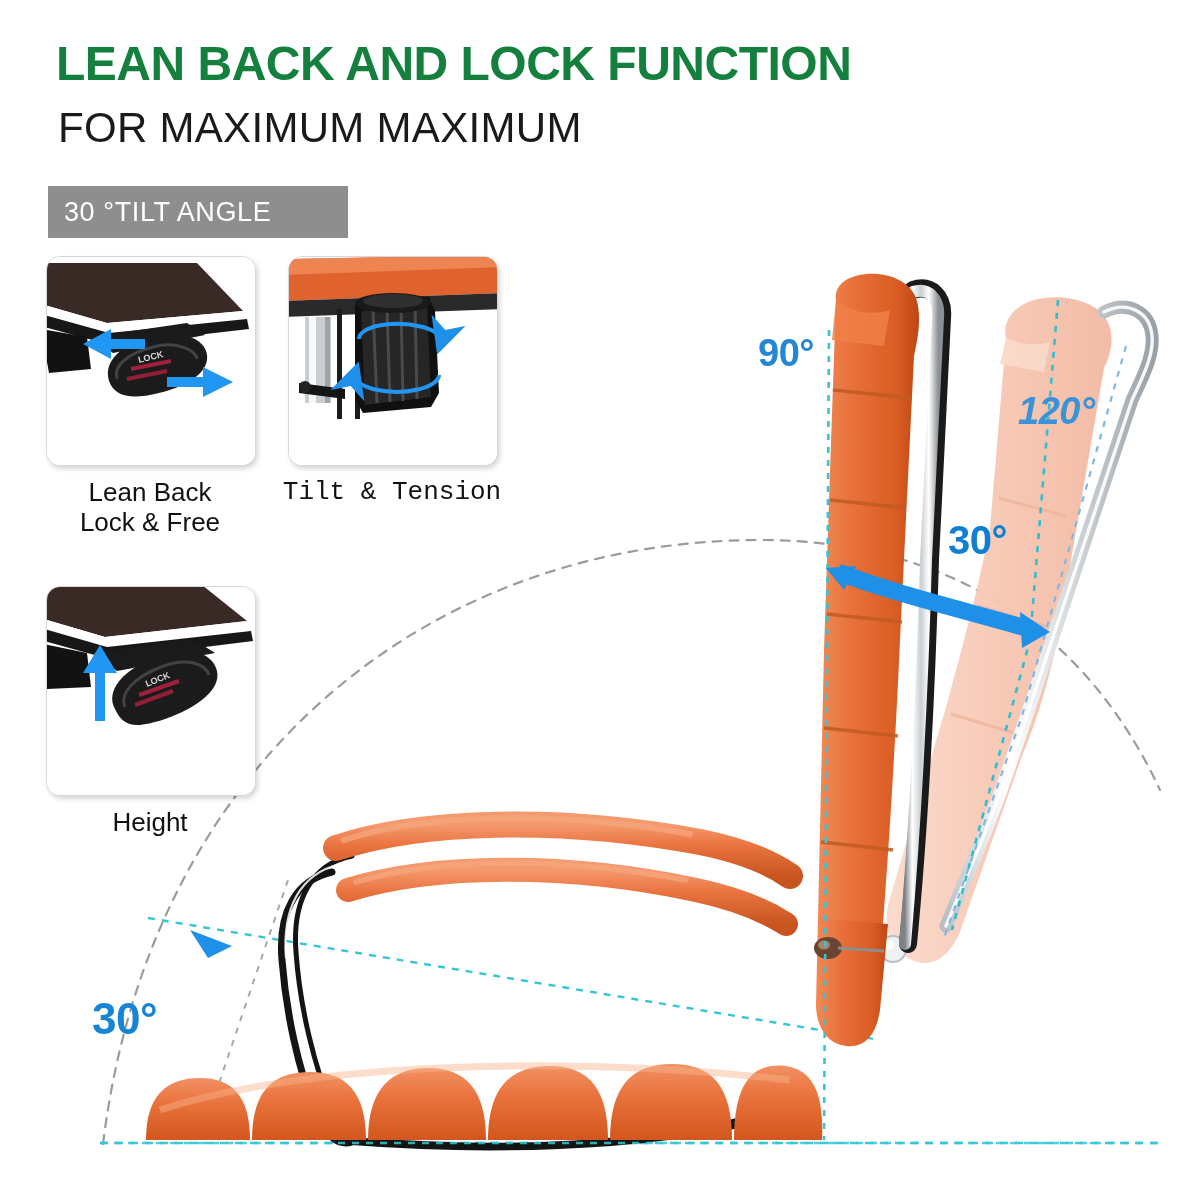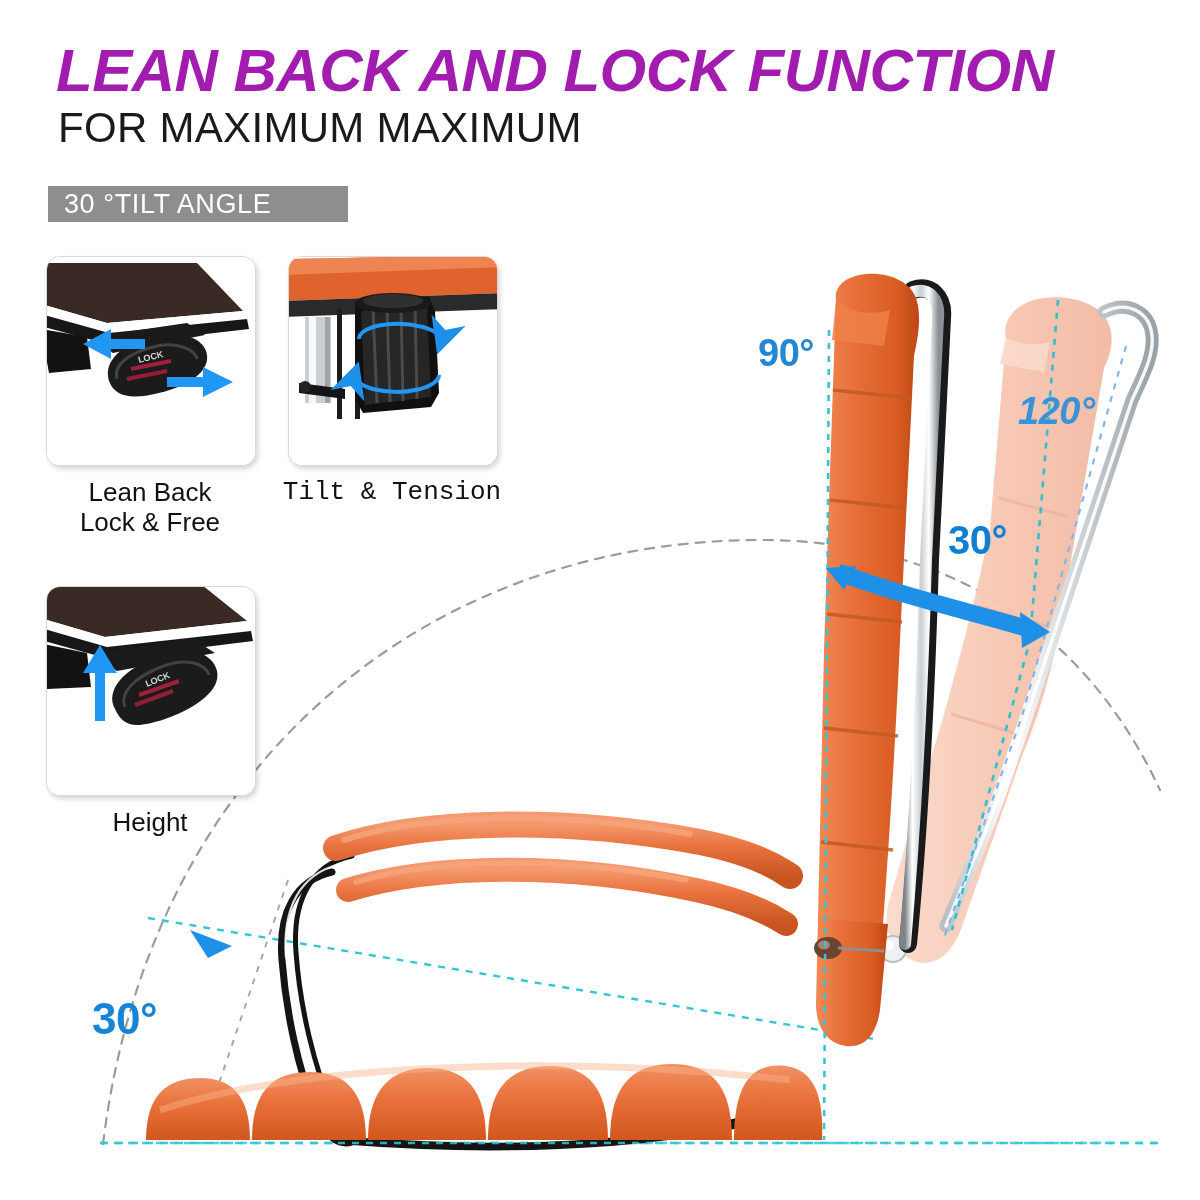--- a/index.html
+++ b/index.html
@@ -6,31 +6,31 @@
   body{
     width:1200px;height:1200px;overflow:hidden;position:relative;
     font-family:"Liberation Sans", sans-serif;
     color:#111;
   }
   .page{position:absolute;inset:0;background:#ffffff;}
 
   
   .title{
     position:absolute;left:56px;top:40px;
-    font-size:60px;font-weight:bold;letter-spacing:-0.5px;
-    color:#a21caf;line-height:1.02;white-space:nowrap;font-style:italic;
+    font-size:48px;font-weight:bold;letter-spacing:-0.5px;
+    color:#15803d;line-height:1.02;white-space:nowrap;
   }
   .subtitle{
     position:absolute;left:58px;top:106px;
     font-size:42px;font-weight:normal;letter-spacing:0.3px;
     color:#1a1a1a;line-height:1.05;white-space:nowrap;
   }
   .badge{
     position:absolute;left:48px;top:186px;
-    width:300px;height:36px;
+    width:300px;height:52px;
     background:#8e8e8e;
     display:flex;align-items:center;
   }
   .badge span{
     color:#ffffff;font-size:27px;letter-spacing:0.6px;
     padding-left:16px;white-space:nowrap;
   }
 
   
   .thumbs{position:absolute;left:0;top:0;width:100%;height:100%;}

